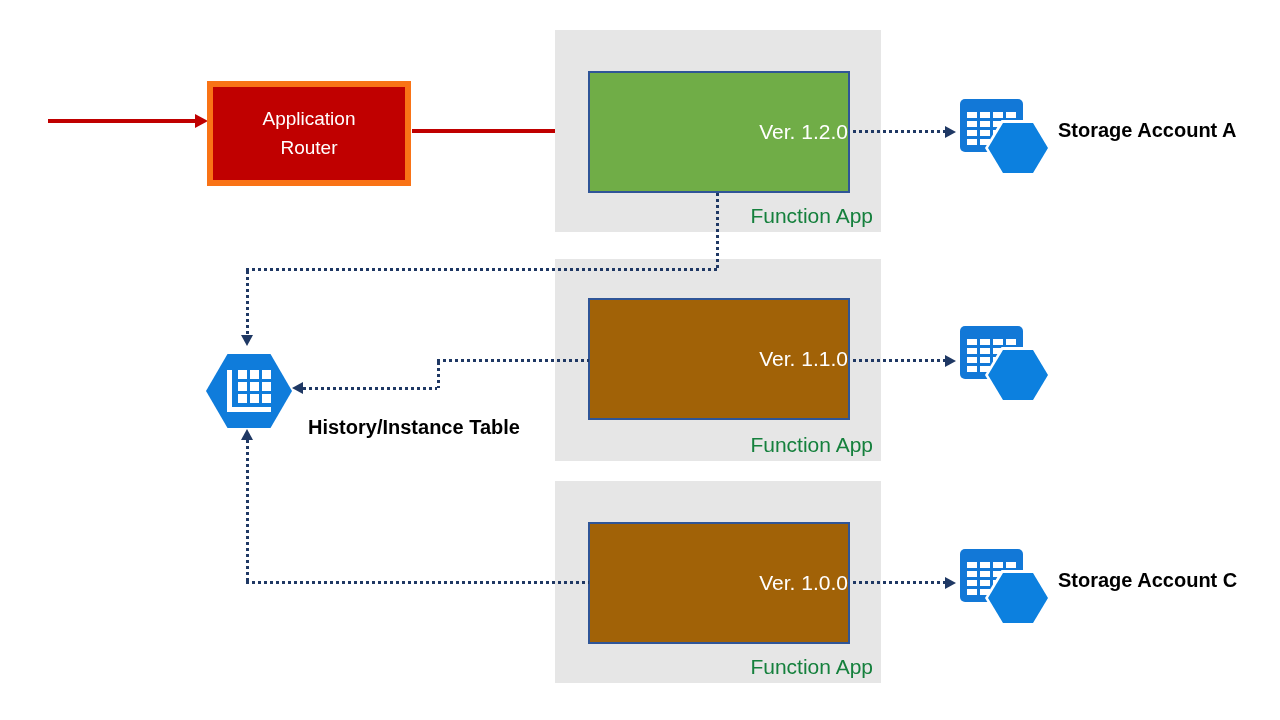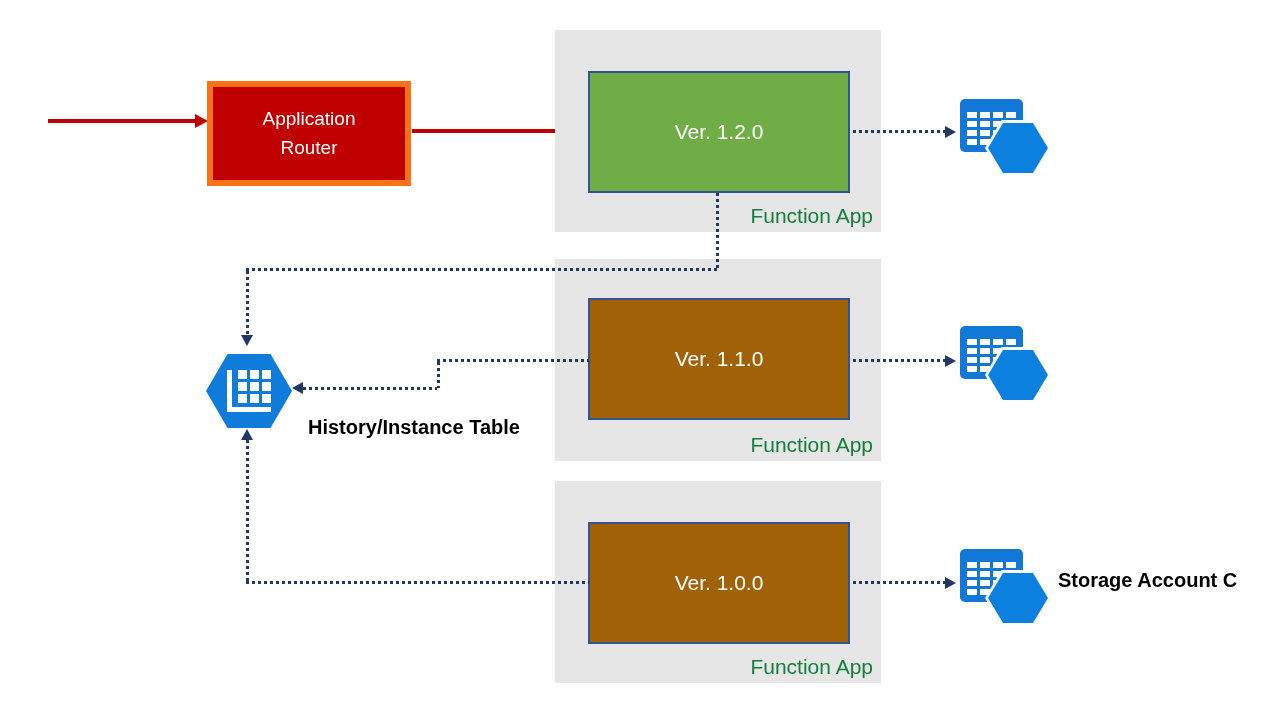--- a/index.html
+++ b/index.html
@@ -20,21 +20,21 @@
     display:flex; align-items:center; justify-content:center; }
   .router-box .router-text { display:block; width:125px; text-align:center;
     color:#ffffff; font-size:19px; line-height:1.5; }
 
   
   .fa-container { position:absolute; left:555px; width:326px; height:202px; background:#E6E6E6; }
   .fa-label { position:absolute; right:8px; bottom:4px; font-size:21px; color:#15803d; }
 
   .ver-box { position:absolute; left:33px; top:40px; width:262px; height:122px;
     box-sizing:border-box; border:2px solid #2F5597;
-    display:flex; align-items:center; justify-content:center;
+    display:flex; align-items:center; justify-content:flex-end;
     color:#ffffff; font-size:21px; }
   .green { background:#70AD47; }
   .blue  { background:#a16207; }
 
   
   .dot-h { position:absolute; height:3px;
     background-image:repeating-linear-gradient(to right,#1F3864 0 3px,transparent 3px 6px); }
   .dot-v { position:absolute; width:3px;
     background-image:repeating-linear-gradient(to bottom,#1F3864 0 3px,transparent 3px 6px); }
   .arr { position:absolute; width:0; height:0; }
@@ -141,20 +141,21 @@
     </div>
   </div>
   <div class="hist-label">History/Instance Table</div>
 
   <div class="storage-group" style="left:958px; top:95px;">
     <div class="st-table">
         <div class="st-grid"></div>
       </div>
     <div class="st-hex-outline"></div>
     <div class="st-hex"></div>
+    <div class="storage-label">Storage Account A</div>
   </div>
 
   <div class="storage-group" style="left:958px; top:322px;">
     <div class="st-table">
         <div class="st-grid"></div>
       </div>
     <div class="st-hex-outline"></div>
     <div class="st-hex"></div>
   </div>
 

